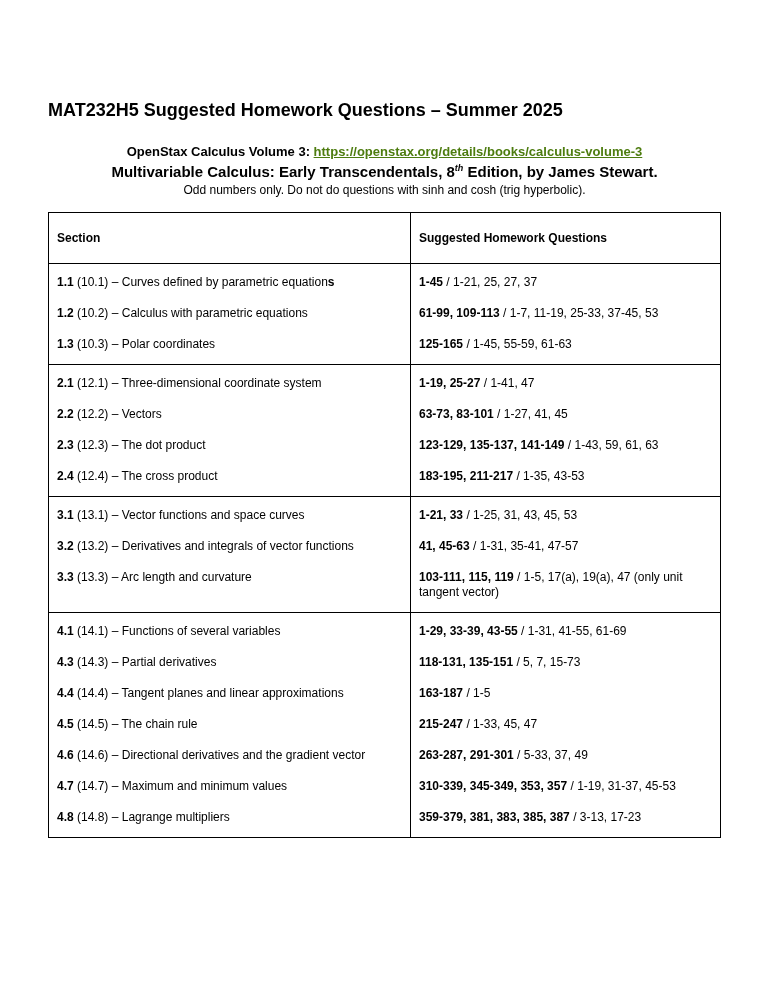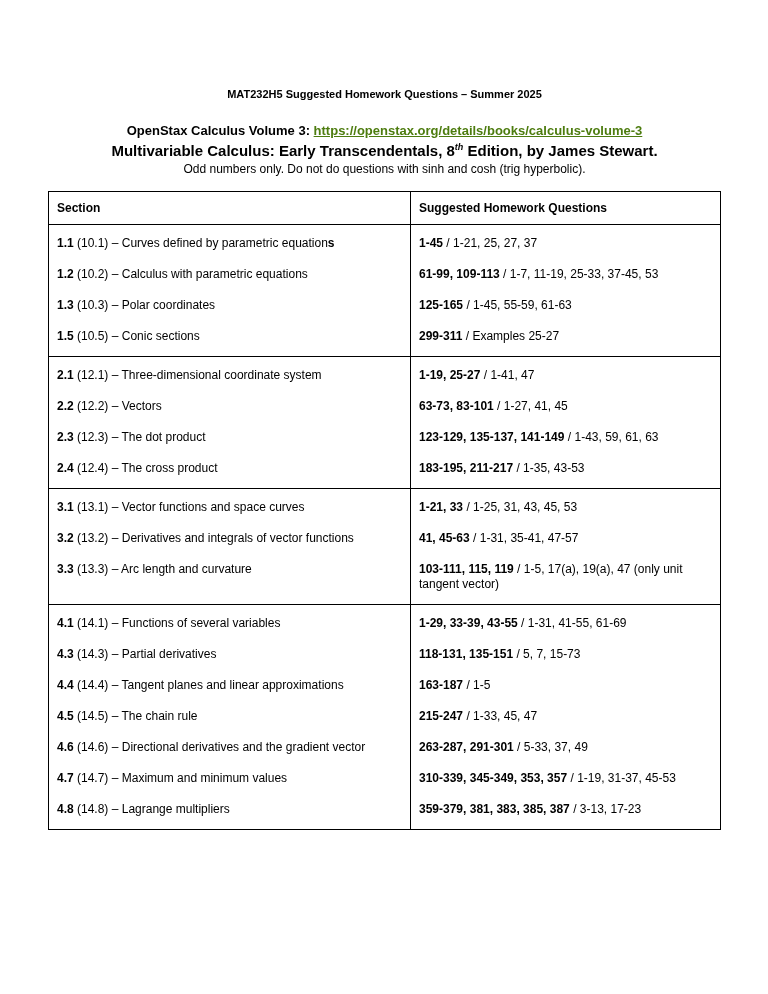--- a/index.html
+++ b/index.html
@@ -11,24 +11,24 @@
   }
   .page {
     width: 768px;
     height: 994px;
     box-sizing: border-box;
     padding: 88px 47px 0 48px;
     background: #ffffff;
     overflow: hidden;
   }
   .title {
-    text-align: center;
+    text-align: left;
     font-weight: bold;
-    font-size: 11px;
-    margin: 0 0 23px 0;
+    font-size: 18px;
+    margin: 12px 0 23px 0;
   }
   .center-line { text-align: center; margin: 0; }
   .book-line {
     font-size: 13px;
     font-weight: bold;
     margin-bottom: 4px;
   }
   .book-line a {
     color: #4d7c0f;
     text-decoration: underline;
@@ -50,21 +50,21 @@
     width: 100%;
     border-collapse: collapse;
     border: 1px solid #000000;
     font-size: 12px;
     table-layout: fixed;
   }
   table.hw col.c1 { width: 362px; }
   table.hw th {
     text-align: left;
     font-weight: bold;
-    padding: 9px 8px;
+    padding: 18px 8px;
     border-bottom: 1px solid #000000;
     font-size: 12px;
   }
   table.hw th:first-child,
   table.hw td:first-child {
     border-right: 1px solid #000000;
   }
   table.hw tbody { border-top: 1px solid #000000; }
   table.hw td {
     padding: 8px 8px;
@@ -106,24 +106,20 @@
         <td><span class="b">1.1</span><span> (10.1) – Curves defined by parametric equation</span><span class="b">s</span></td>
         <td><span class="b">1-45</span><span> / 1-21, 25, 27, 37</span></td>
       </tr>
       <tr>
         <td><span class="b">1.2</span><span> (10.2) – Calculus with parametric equations</span></td>
         <td><span class="b">61-99, 109-113</span><span> / 1-7, 11-19, 25-33, 37-45, 53</span></td>
       </tr>
       <tr>
         <td><span class="b">1.3</span><span> (10.3) – Polar coordinates</span></td>
         <td><span class="b">125-165</span><span> / 1-45, 55-59, 61-63</span></td>
-      </tr>
-      <tr>
-        <td><span class="b">1.5</span><span> (10.5) – Conic sections</span></td>
-        <td><span class="b">299-311</span><span> / Examples 25-27</span></td>
       </tr>
     </tbody>
 
     <tbody>
       <tr>
         <td><span class="b">2.1</span><span> (12.1) – Three-dimensional coordinate system</span></td>
         <td><span class="b">1-19, 25-27</span><span> / 1-41, 47</span></td>
       </tr>
       <tr>
         <td><span class="b">2.2</span><span> (12.2) – Vectors</span></td>

